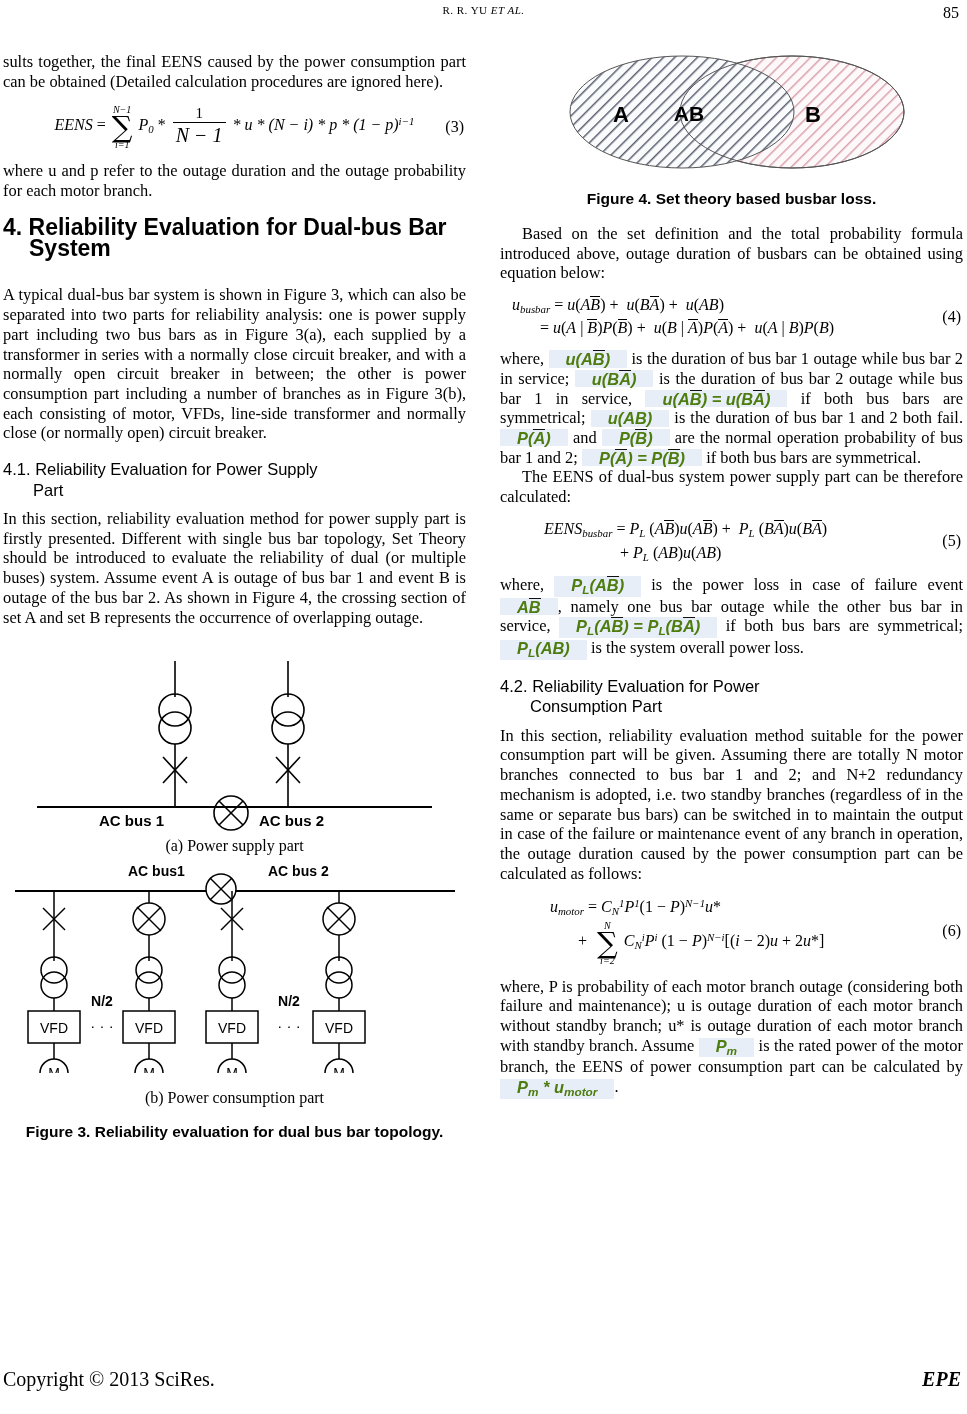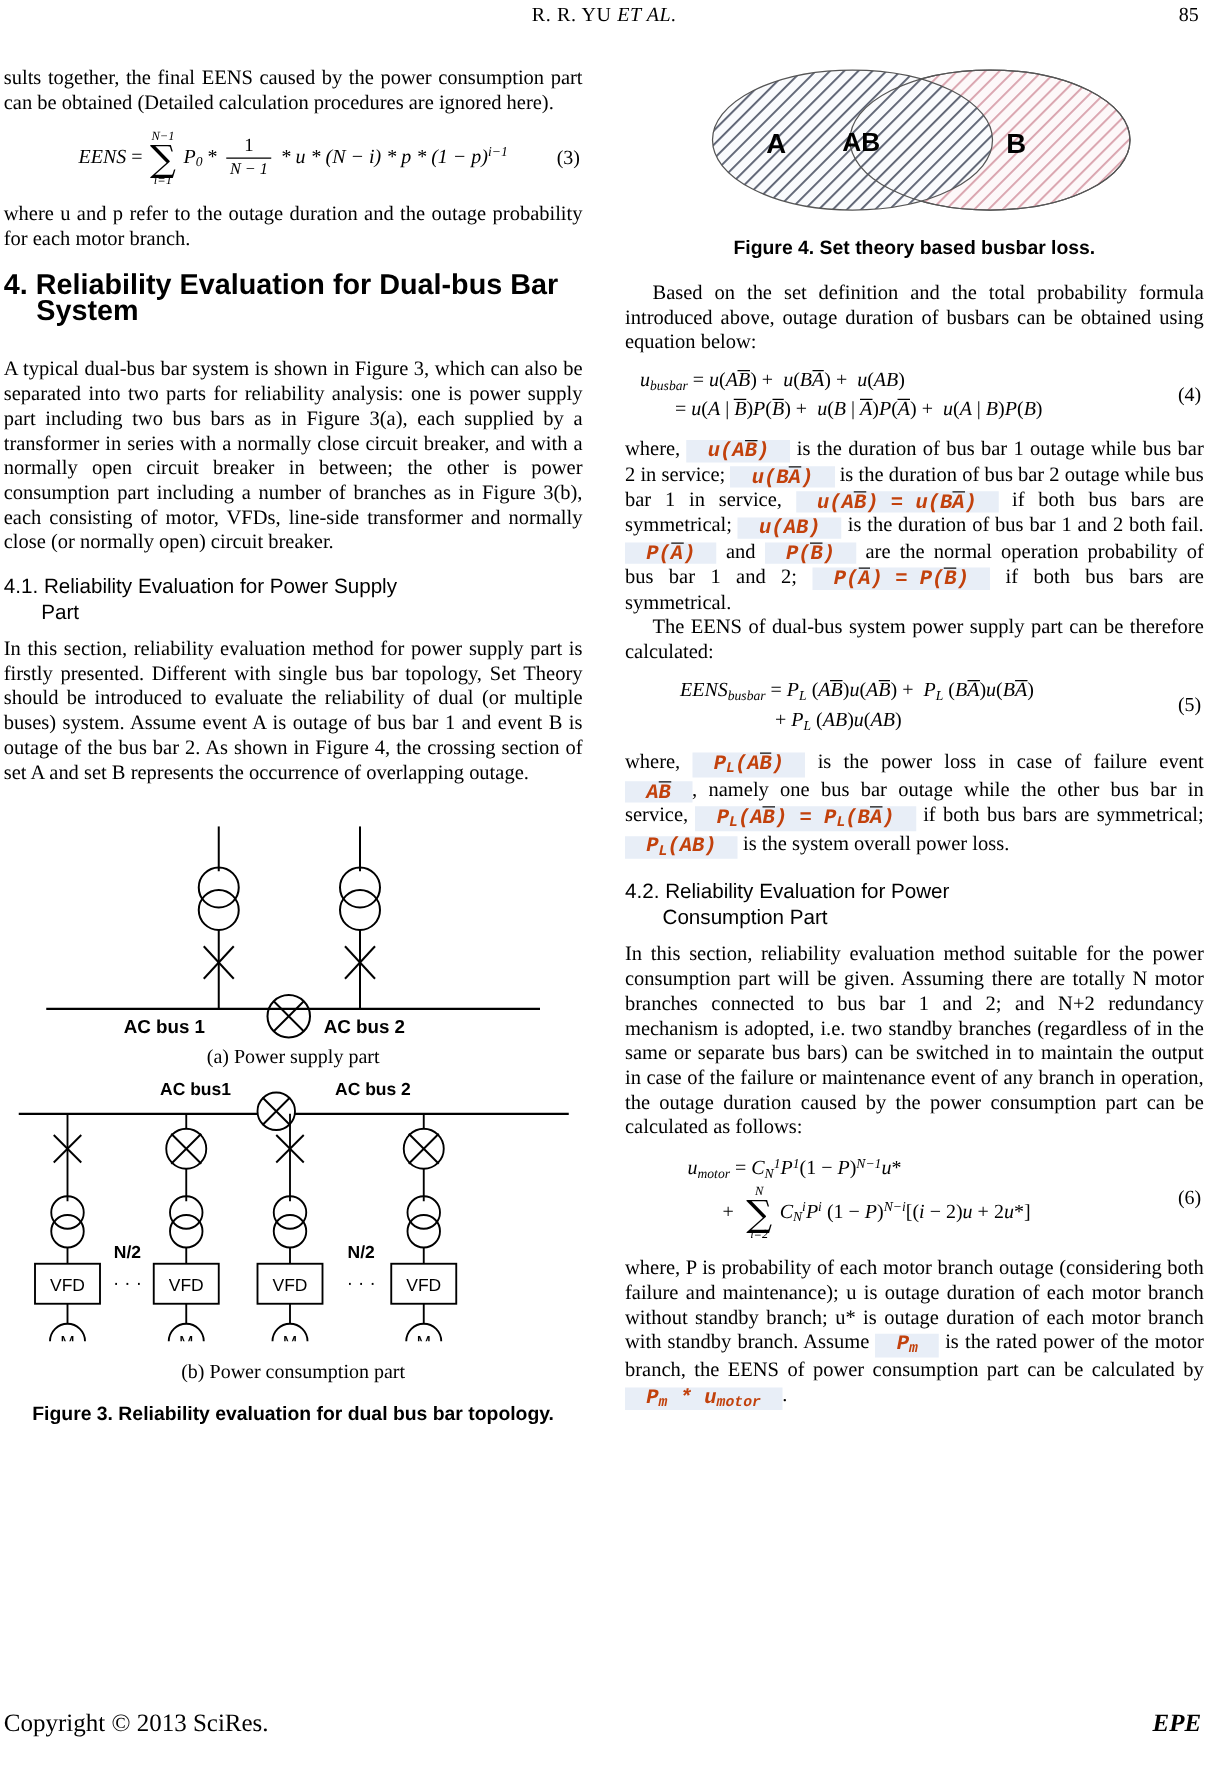--- a/index.html
+++ b/index.html
@@ -21,21 +21,21 @@
     position: absolute;
     top: 4px;
     left: 0;
     width: 967px;
     height: 22px;
   }
   .runhead-title {
     position: absolute;
     left: 0; right: 0;
     text-align: center;
-    font-size: 16px;
+    font-size: 11px;
     letter-spacing: .5px;
   }
   .runhead-title .ital { font-style: italic; }
   .runhead-page {
     position: absolute;
     right: 8px;
     top: 0;
     font-size: 16px;
   }
 
@@ -113,34 +113,34 @@
   .frac {
     display: inline-block;
     vertical-align: middle;
     text-align: center;
     line-height: 1.12;
     margin: 0 3px;
     position: relative;
     top: -1px;
   }
   .frac .n { display: block; font-size: 15px; padding: 0 3px 1px 3px;}
-  .frac .d { display: block; border-top: 1px solid #000; font-size: 13px; padding: 1px 3px 0 3px;}
+  .frac .d { display: block; border-top: 1px solid #000; font-size: 20px; padding: 1px 3px 0 3px;}
 
   
   .chip {
     display: inline-block;
     background: #e8eef7;
     font-weight: bold;
     font-style: italic;
-    font-family: Liberation Mono, monospace;
+    font-family: Liberation Sans, sans-serif;
     padding: 0 17px;
     white-space: nowrap;
     line-height: 1.0;
     vertical-align: -1px;
-    color: #c2410c;
+    color: #4d7c0f;
   }
   .chip .ovl { border-top: 1.2px solid #111; }
   .chip .sb { font-size: .72em; vertical-align: -.25em;}
 
   
   .figcap {
     font-family: "Liberation Sans","DejaVu Sans",sans-serif;
     font-weight: bold;
     font-size: 15.5px;
     text-align: center;

